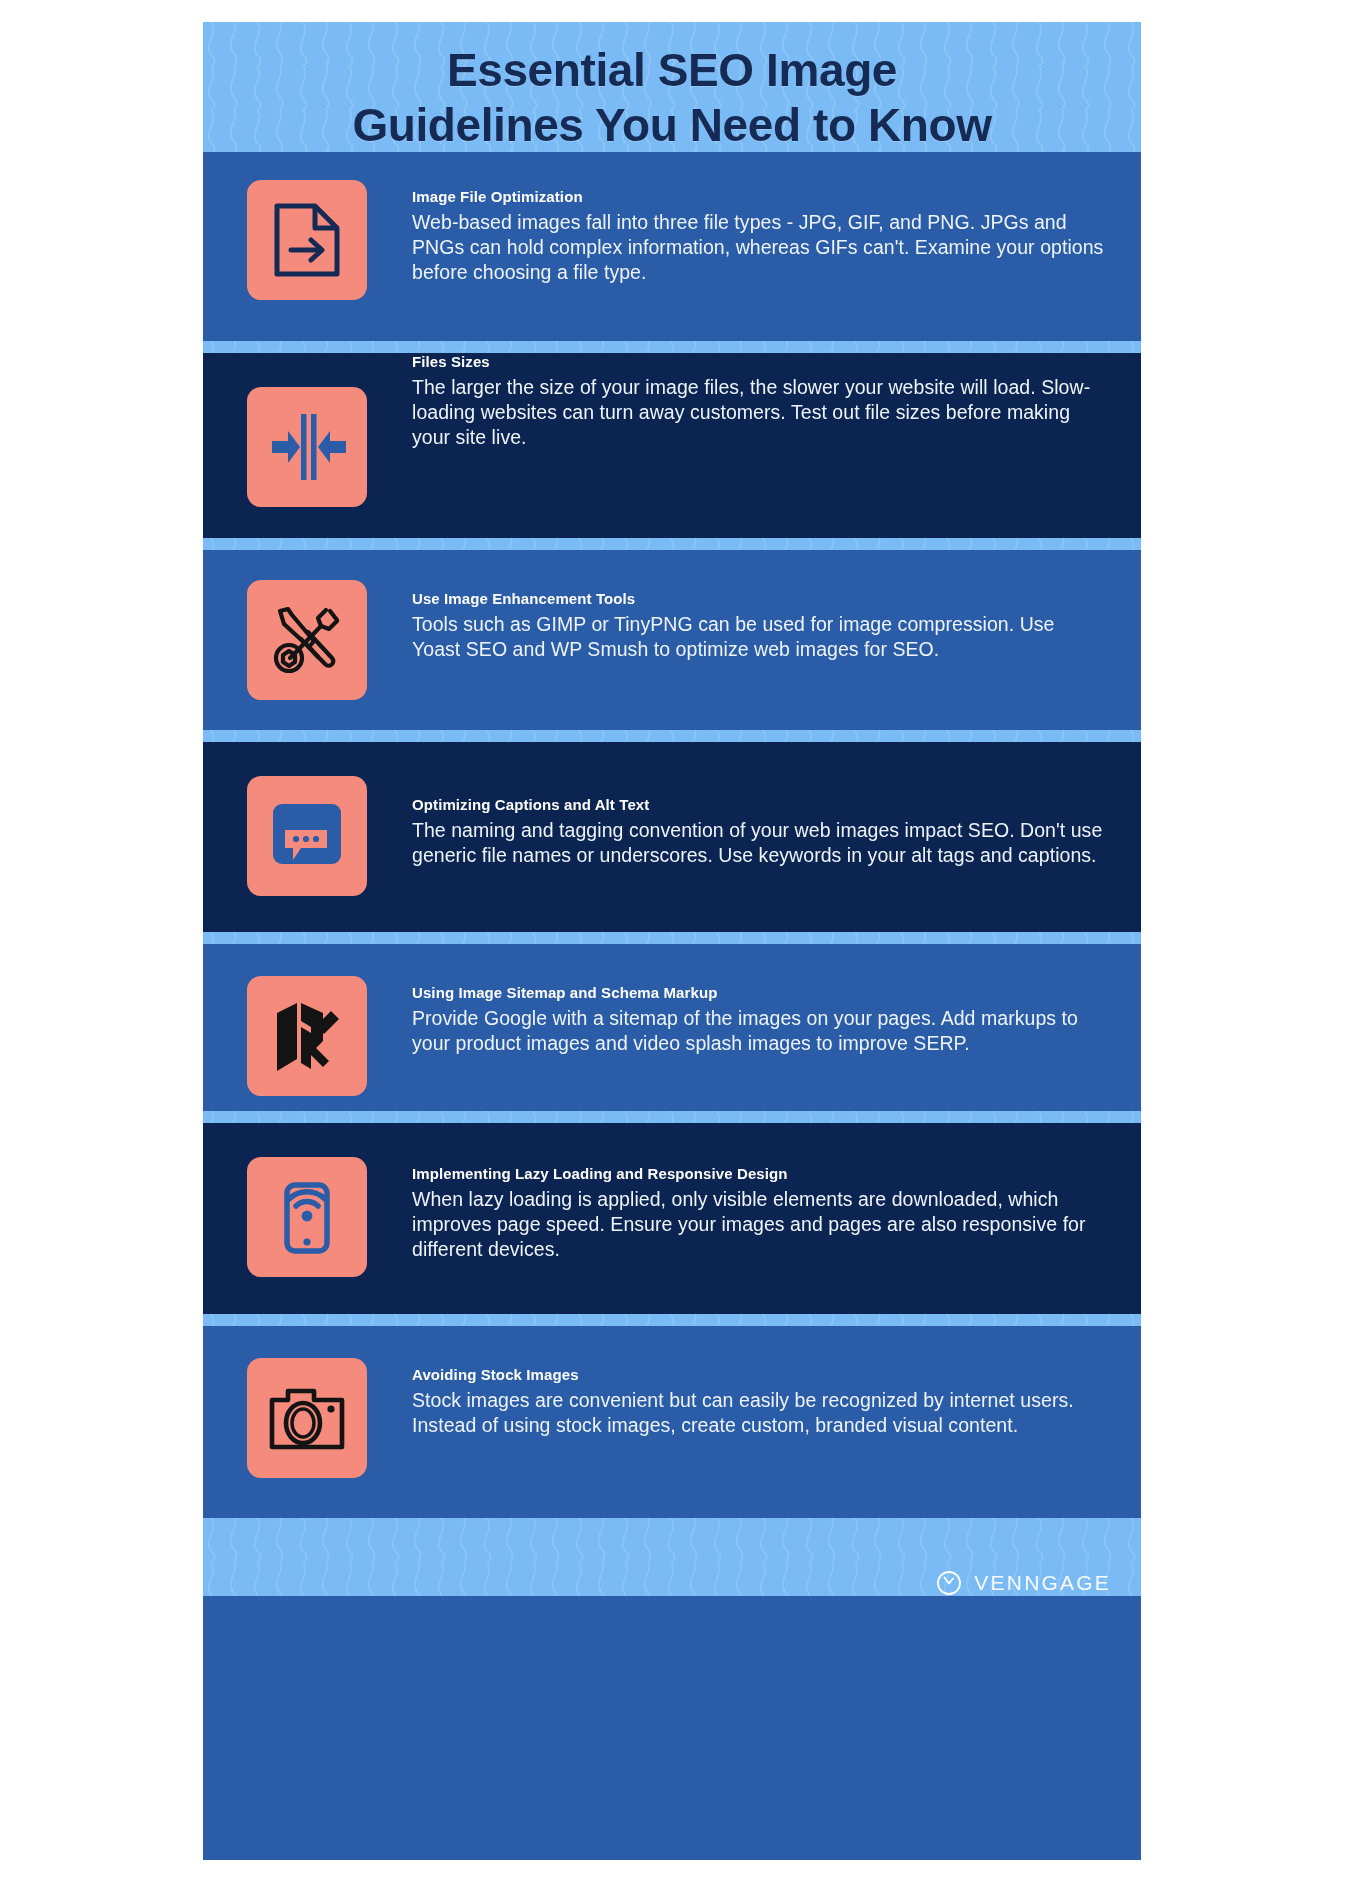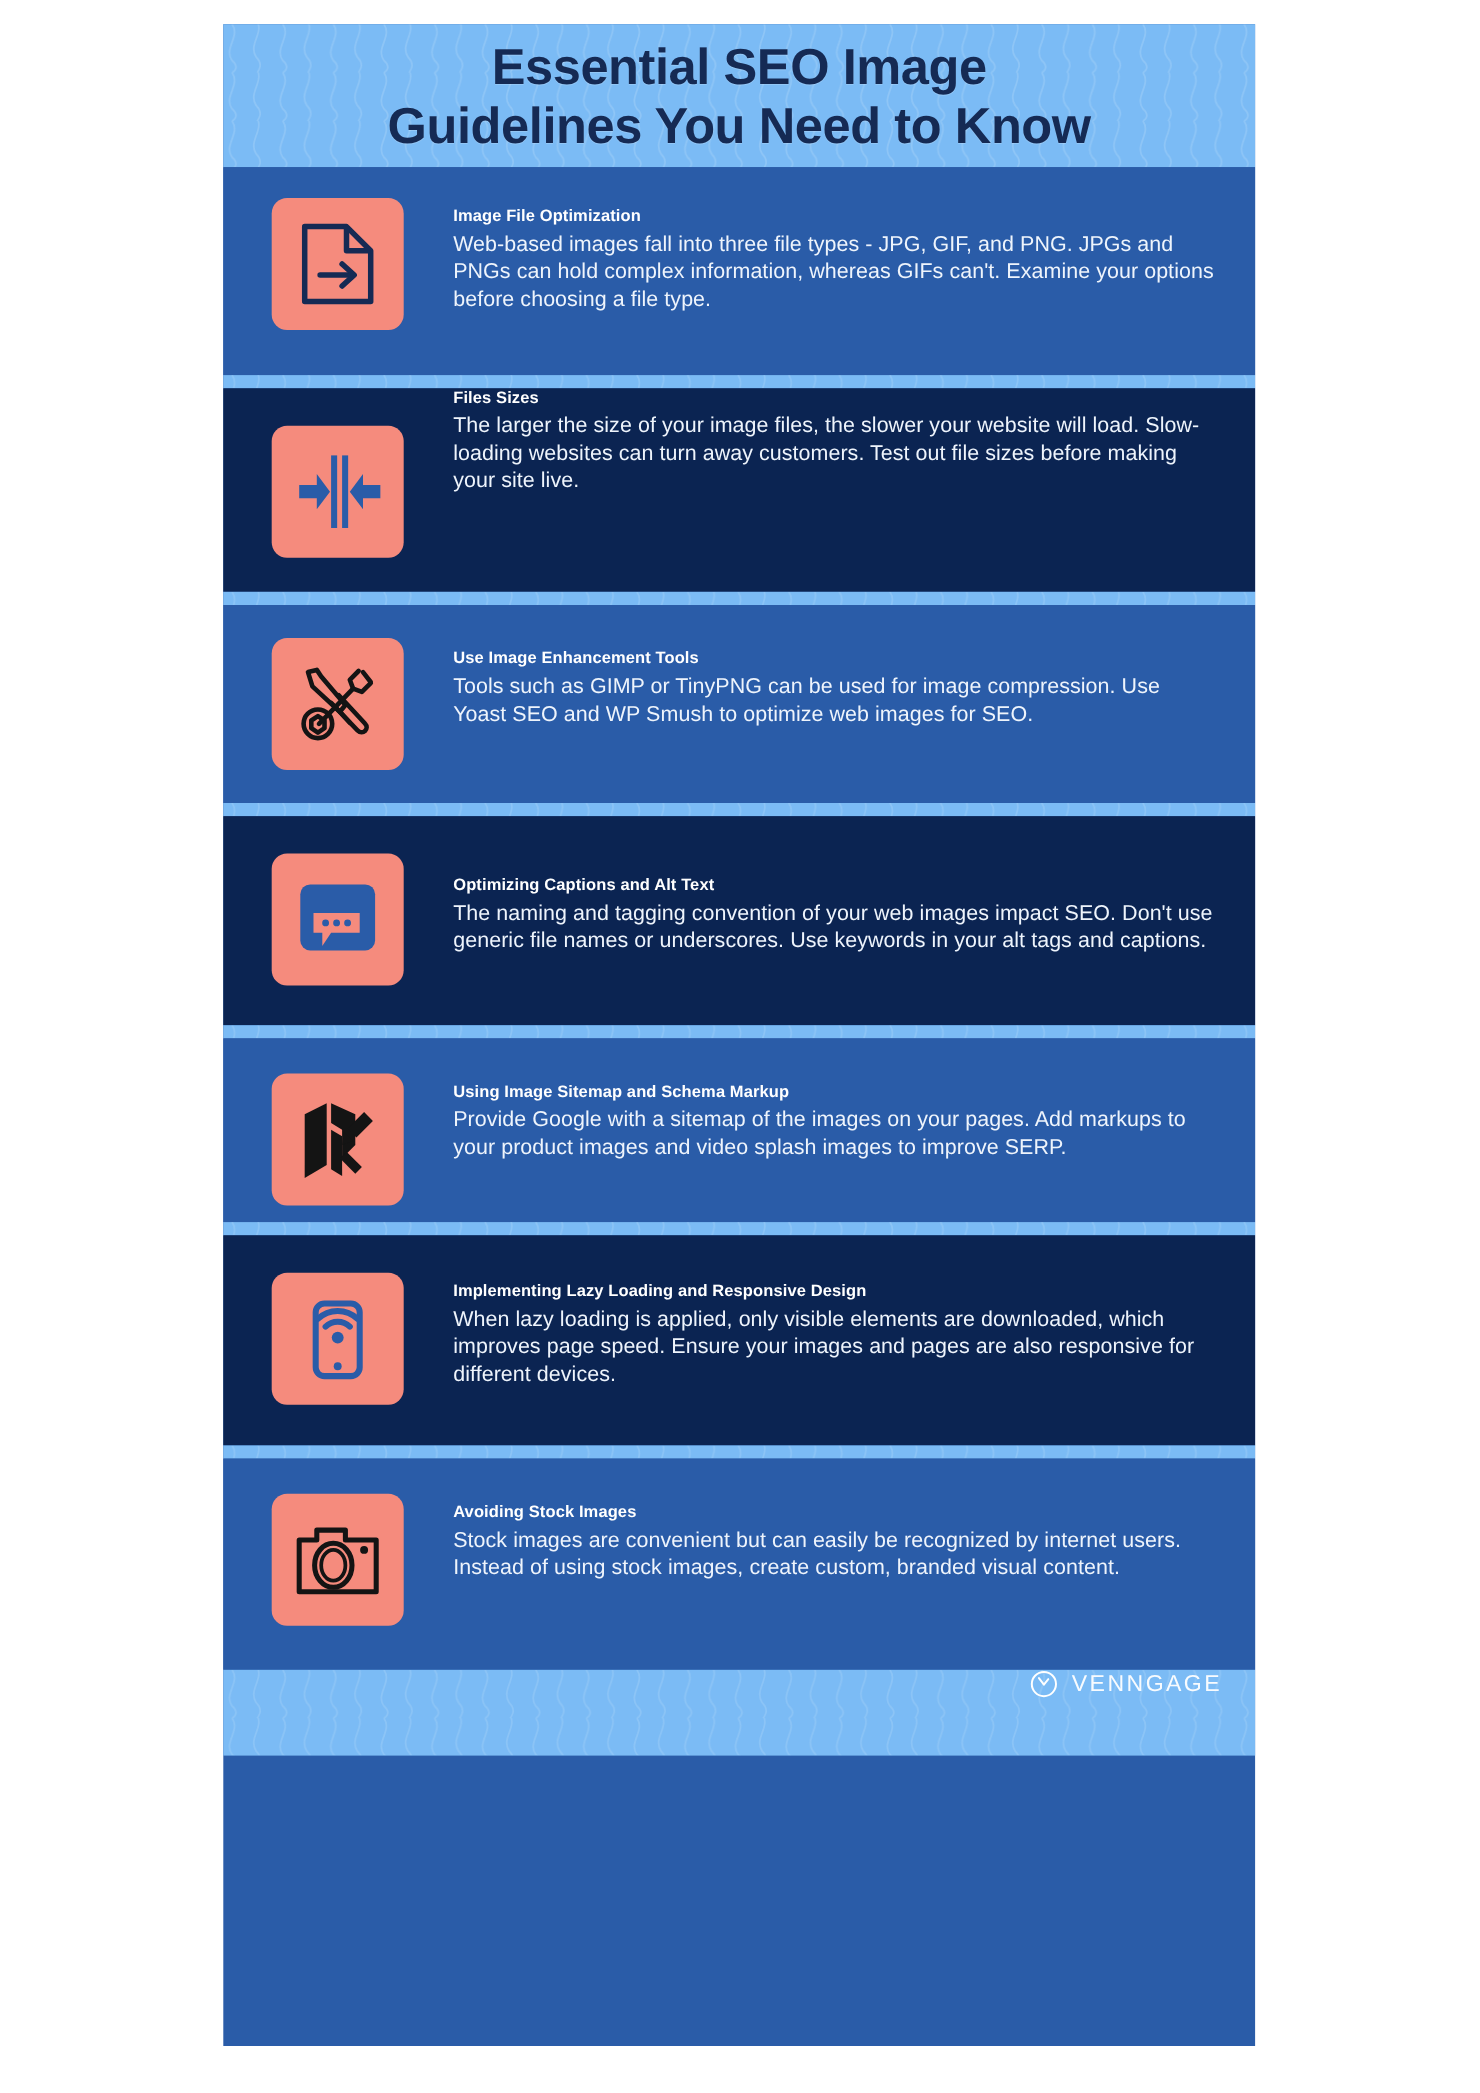--- a/index.html
+++ b/index.html
@@ -13,21 +13,21 @@
     position:absolute;left:203px;top:22px;
     width:938px;height:1838px;
     background:#2a5ca8;
   }
 
   
   .header{
     position:relative;
     height:130px;
     background:#7bbbf5;
-    display:flex;align-items:center;justify-content:center;
+    display:flex;align-items:flex-end;justify-content:center;
     overflow:hidden;
   }
   .header .squiggle{
     position:absolute;inset:0;
     opacity:.45;
   }
   .title{
     position:relative;
     text-align:center;
     color:#152a54;
@@ -115,21 +115,21 @@
 
   .sec7{height:192px;}
   .sec7 .icon-tile{margin-top:32px;}
   .sec7 .body-col{padding-top:40px;}
 
   
   .footer{
     position:relative;
     height:78px;
     background:#7bbbf5;
-    display:flex;align-items:flex-start;justify-content:flex-end;
+    display:flex;align-items:flex-end;justify-content:flex-end;
     padding-right:30px;
     box-sizing:border-box;
     overflow:hidden;
   }
   .footer .squiggle{position:absolute;inset:0;opacity:.4;}
   .brand{
     position:relative;
     display:flex;align-items:center;gap:12px;
   }
   .brand-mark{width:26px;height:26px;display:block;}

